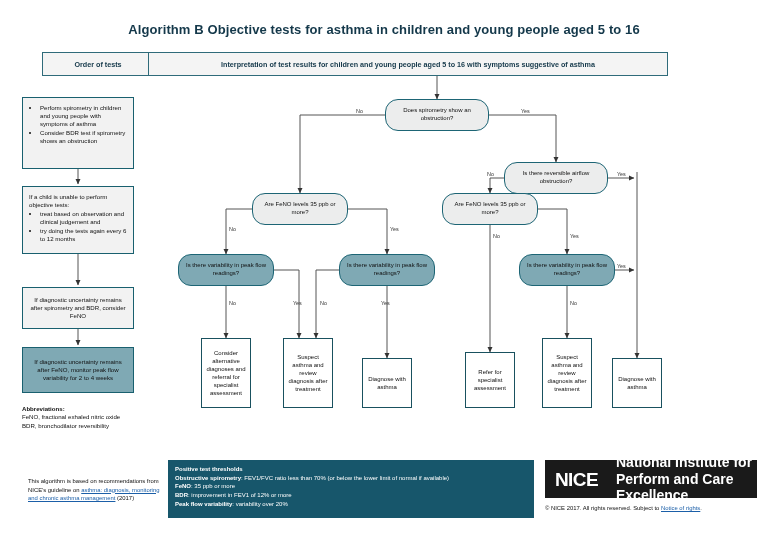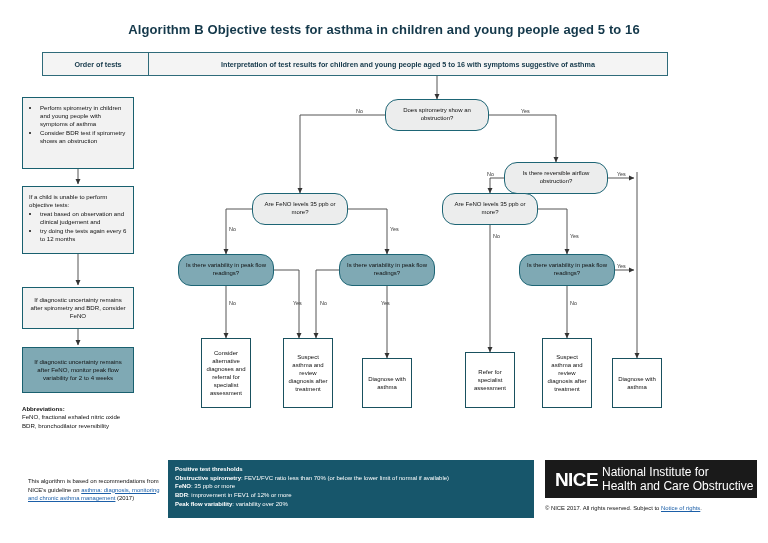--- a/index.html
+++ b/index.html
@@ -77,21 +77,21 @@
   
   .nicebox{
     top:460px;left:545px;width:212px;height:38px;
     background:#1a1a1a;display:flex;align-items:center;padding-left:10px;
   }
   .nice-n{
     font-size:19px;font-weight:bold;color:#fff;letter-spacing:-0.6px;
     font-family:"Liberation Sans", sans-serif;line-height:1;text-align:right;
   }
   .nice-sub{
-    margin-left:4px;color:#fff;font-size:12px;line-height:1.18;font-weight:normal;
+    margin-left:18px;color:#fff;font-size:14px;line-height:1.18;font-weight:bold;
   }
   .copyright{
     top:505px;left:545px;width:215px;
     font-size:5.9px;color:#111;
   }
   .copyright .lnk{color:#1b5fa8;text-decoration:underline;}
 
   
   .dec{
     border:1.8px solid #1d6575;border-radius:13px;
@@ -163,21 +163,21 @@
     <div><b>Obstructive spirometry</b><span>: FEV1/FVC ratio less than 70% (or below the lower limit of normal if available)</span></div>
     <div><b>FeNO</b><span>: 35 ppb or more</span></div>
     <div><b>BDR</b><span>: improvement in FEV1 of 12% or more</span></div>
     <div><b>Peak flow variability</b><span>: variability over 20%</span></div>
   </div>
 
   <div class="abs nicebox">
     <span class="nice-n">NICE</span>
     <span class="nice-sub">
       <span>National Institute for</span><br>
-      <span>Health and Care Obstructive</span>
+      <span>Perform and Care Excellence</span>
     </span>
   </div>
   <div class="abs copyright">
     <span>© NICE 2017. All rights reserved. Subject to </span><span class="lnk">Notice of rights</span><span>.</span>
   </div>
 
   <svg id="edges" viewBox="0 0 768 543">
     <defs>
       <marker id="arr" markerWidth="7" markerHeight="7" refX="5.2" refY="2.6" orient="auto">
         <path d="M0,0 L5.4,2.6 L0,5.2 z" fill="#555"></path>

